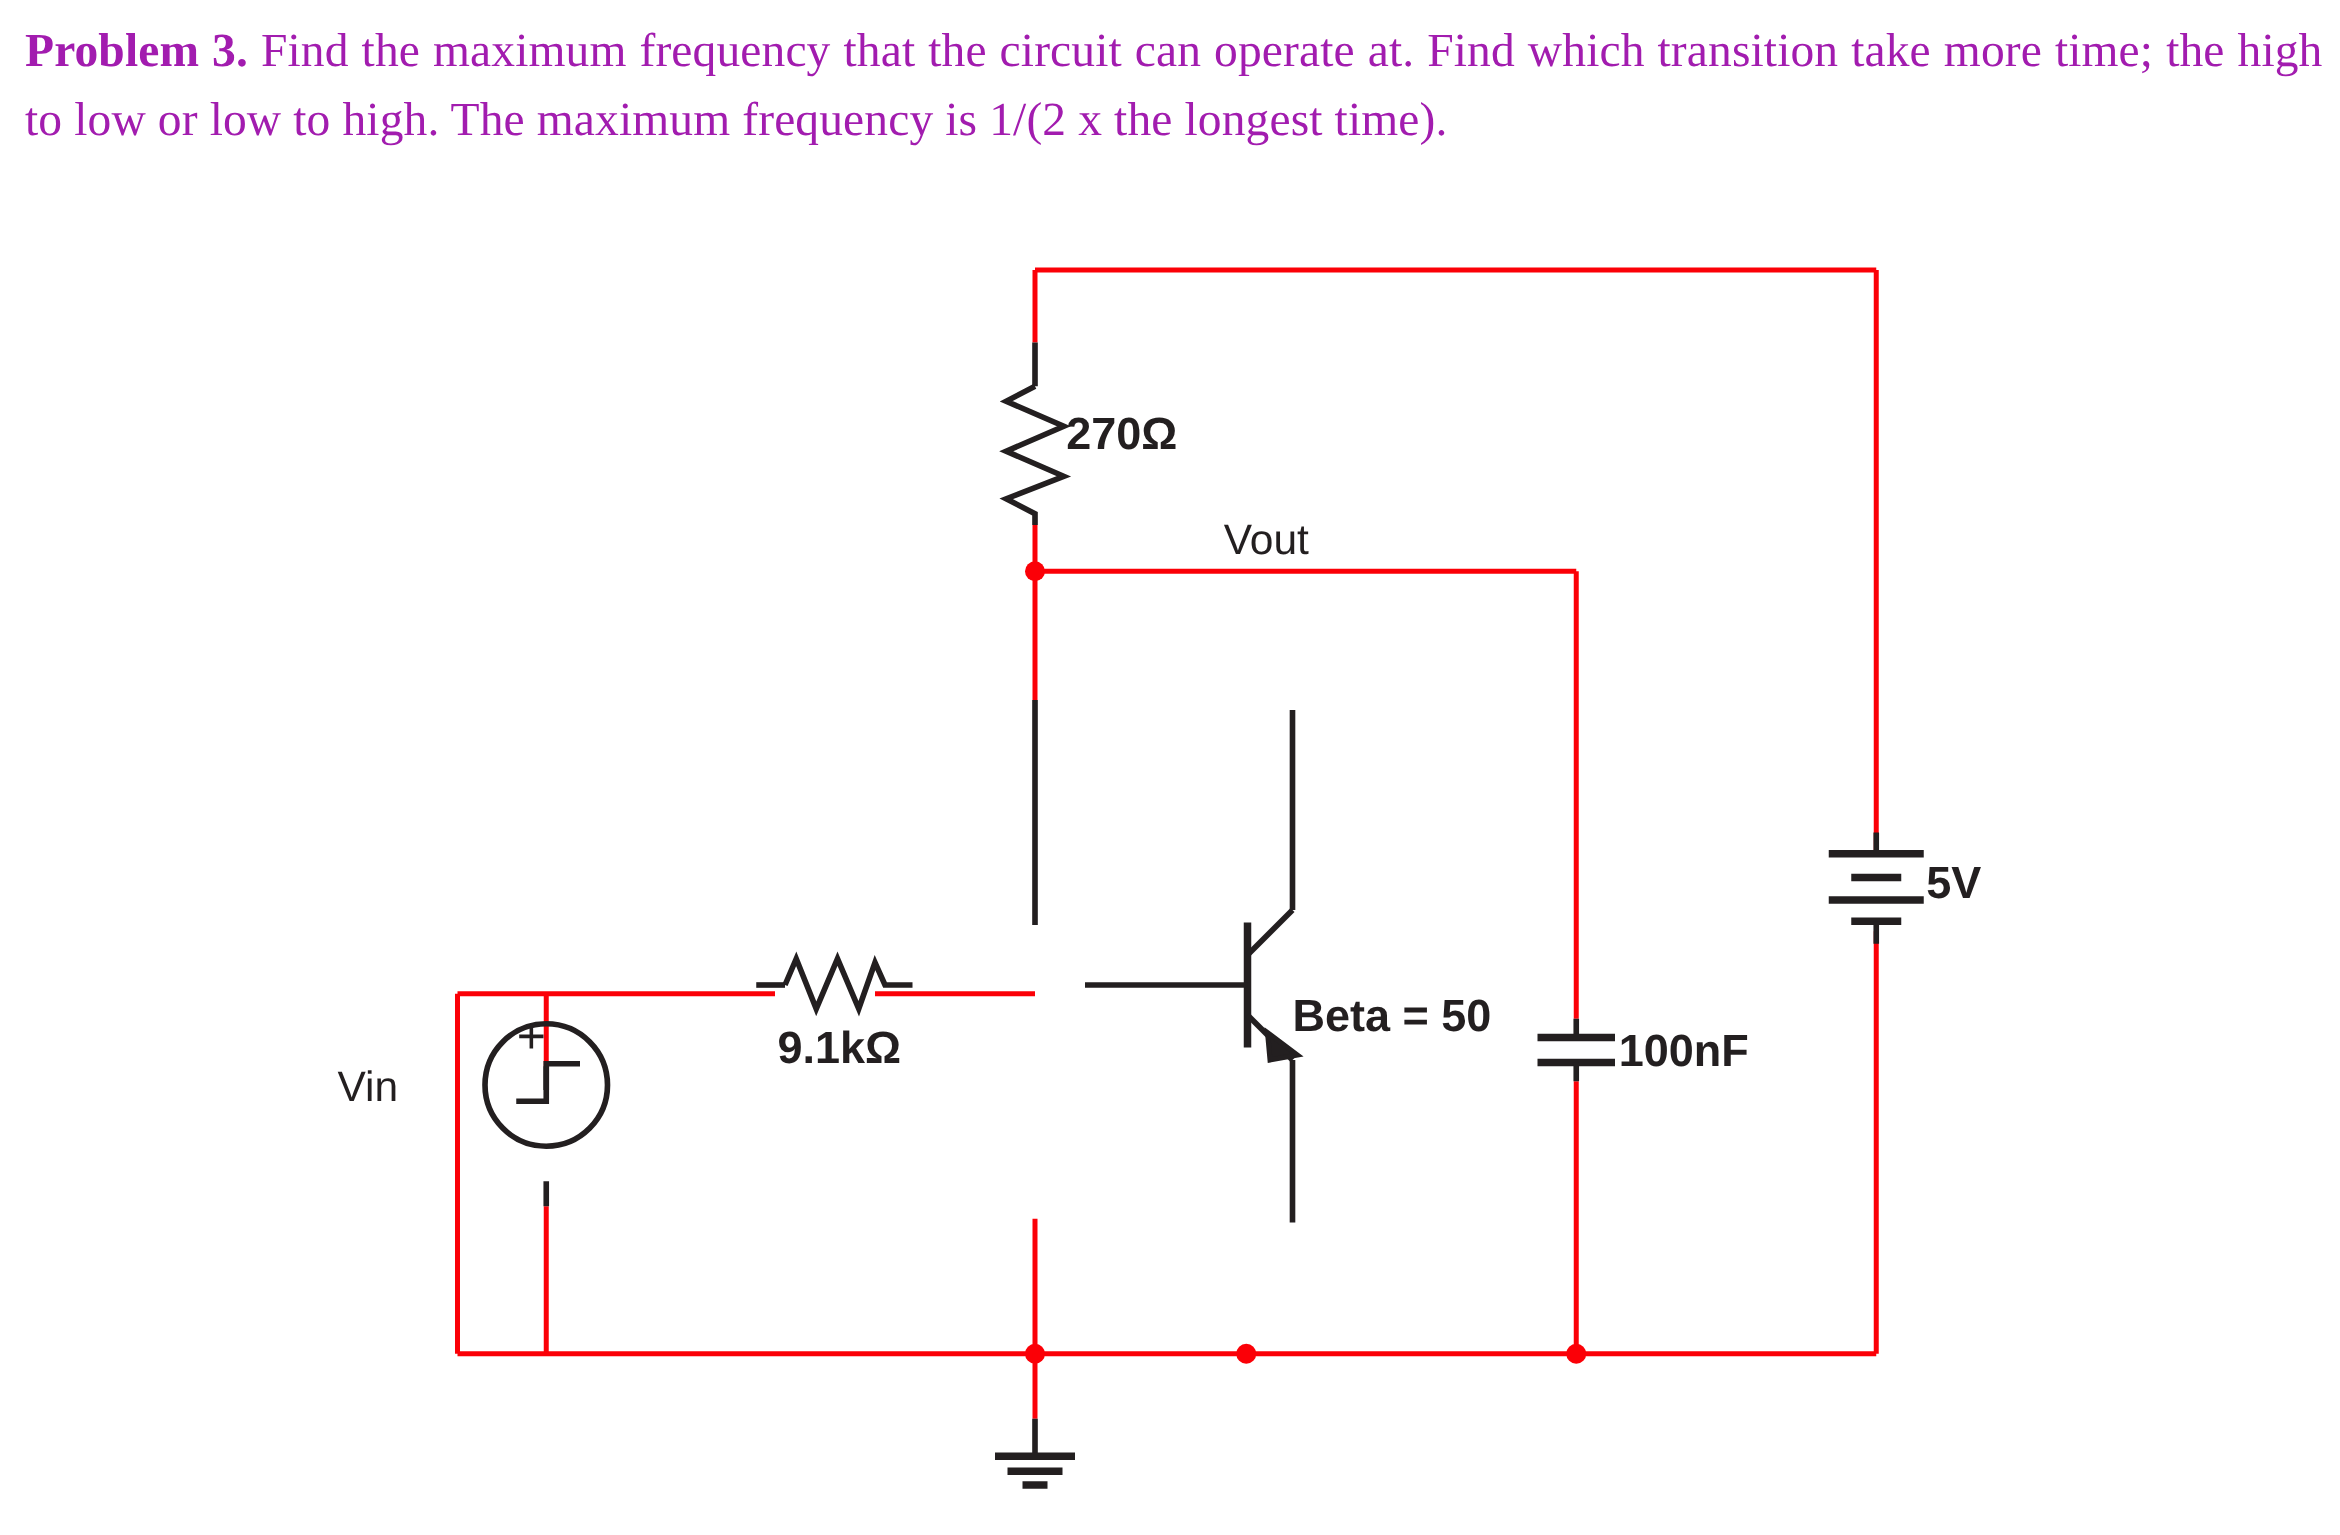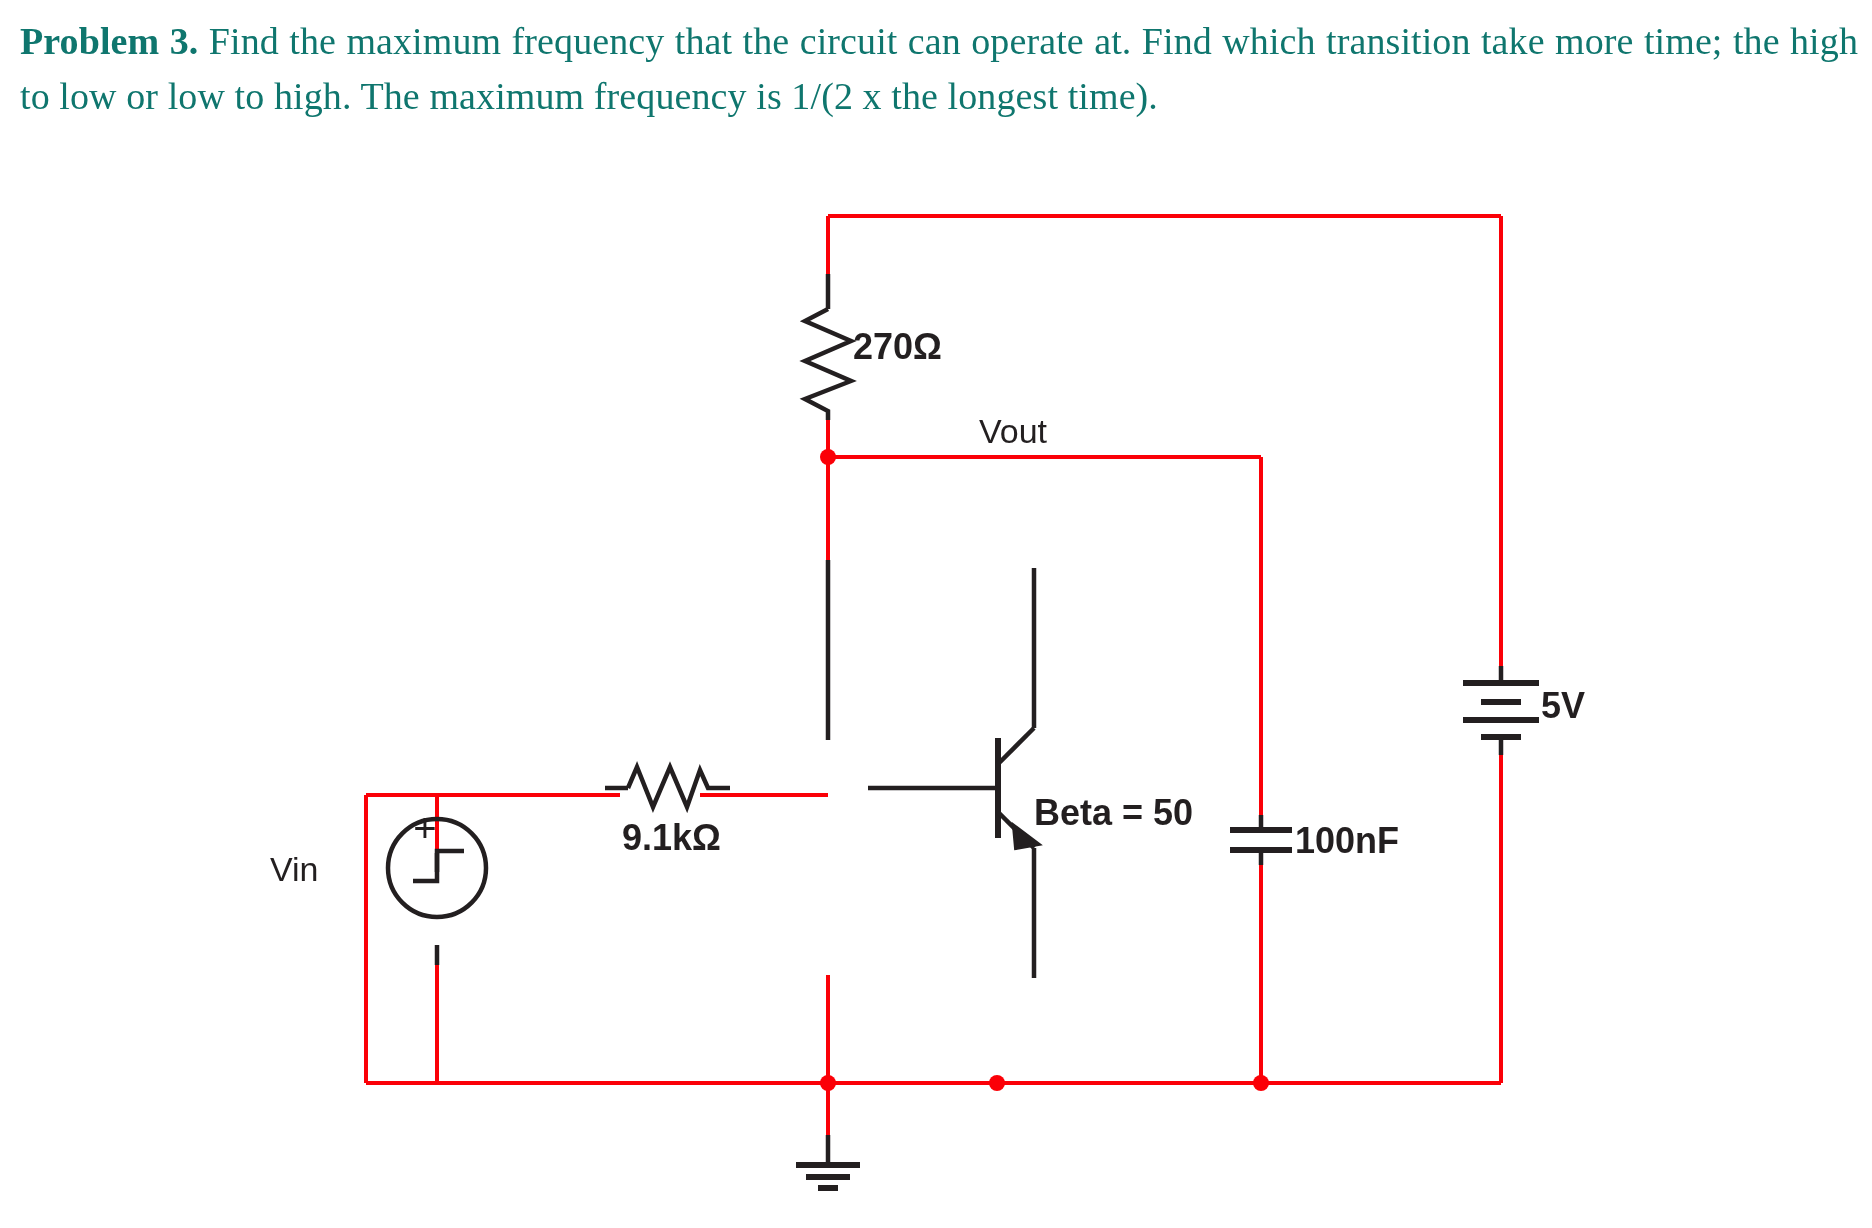--- a/index.html
+++ b/index.html
@@ -22,21 +22,21 @@
   }
   
   #problem-statement {
     position: absolute;
     left: 20px;
     top: 14px;
     width: 1838px;
     font-family: "Liberation Serif", serif;
     font-size: 38px;
     line-height: 1.44;
-    color: #0f766e;
+    color: #a21caf;
     text-align: justify;
     text-justify: inter-word;
     letter-spacing: 0.1px;
   }
   #problem-statement .label {
     font-weight: bold;
   }
   #problem-statement .body-text {
     font-weight: normal;
   }

